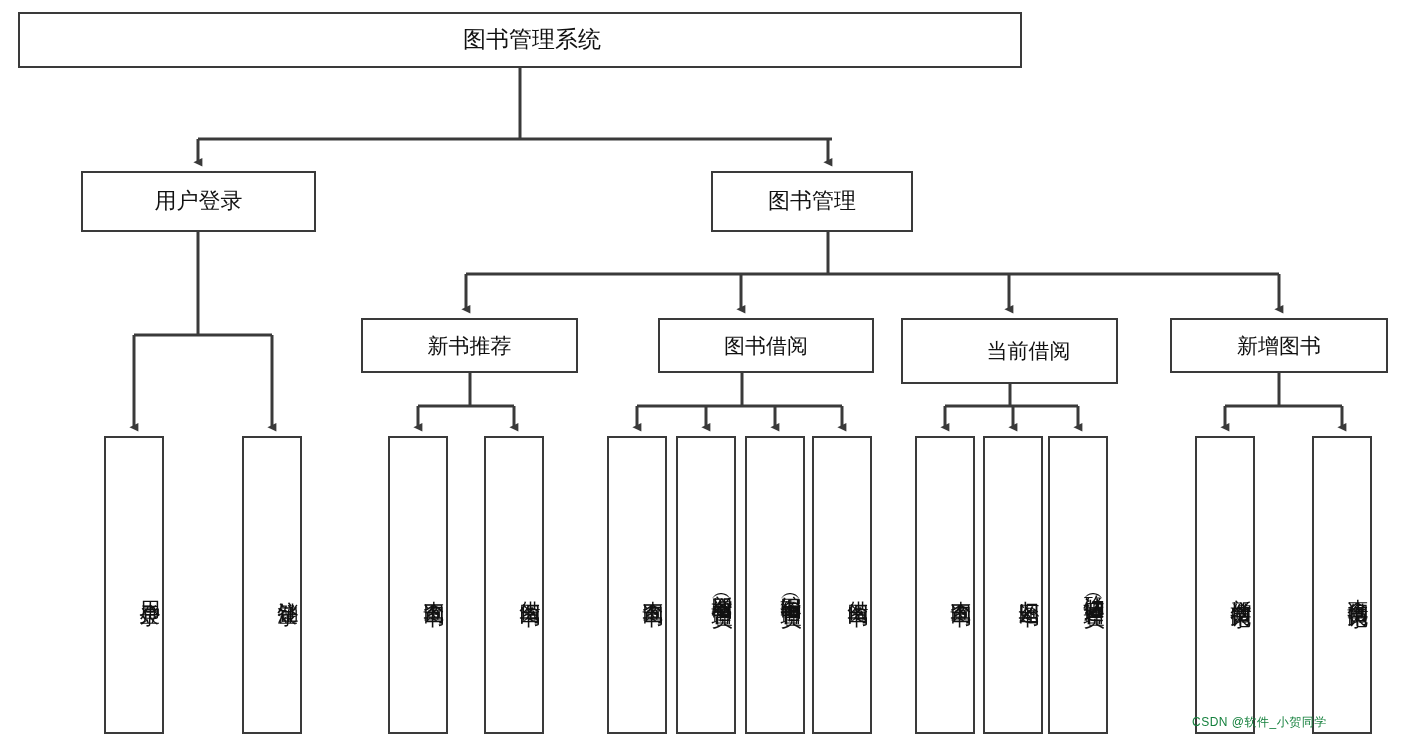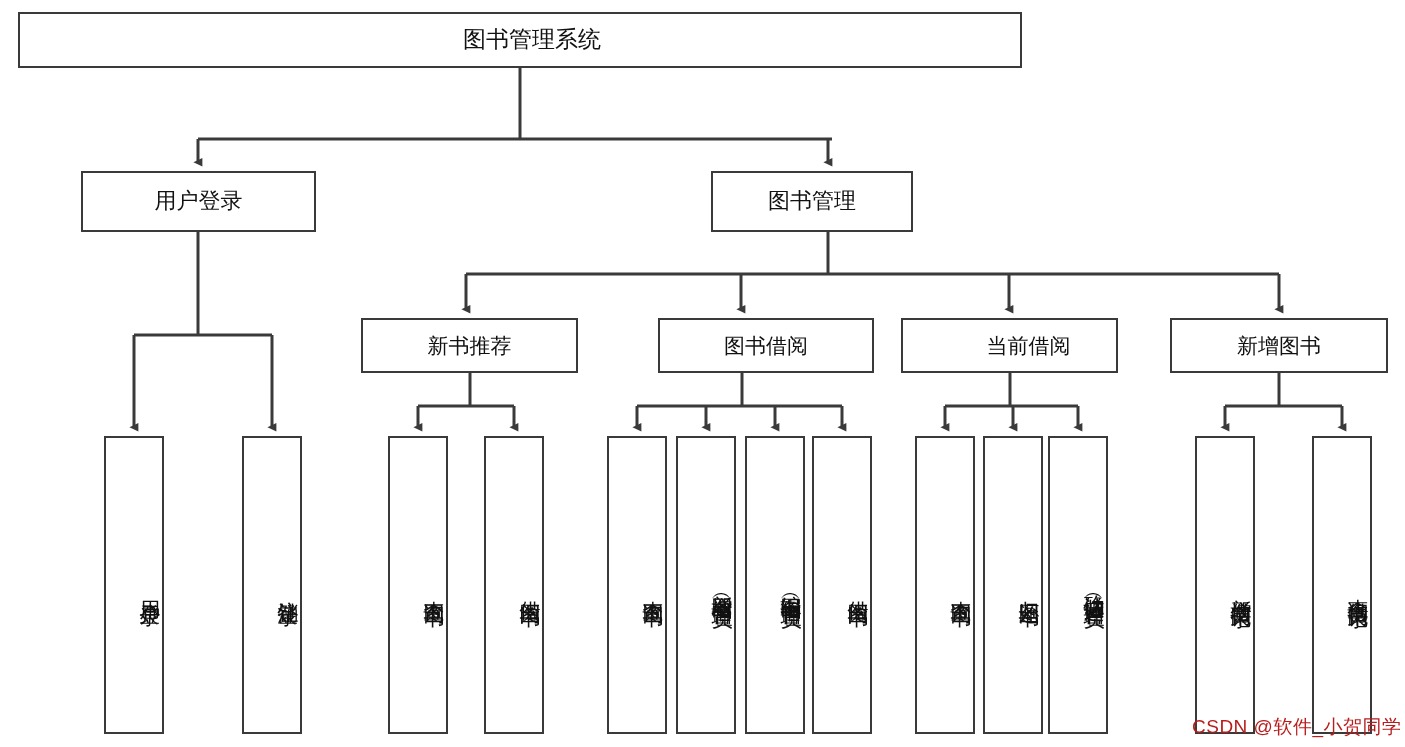--- a/index.html
+++ b/index.html
@@ -27,22 +27,22 @@
     text-orientation:upright;
     align-items:flex-start;
     justify-content:center;
     padding-top:6px;
     letter-spacing:2px;
     white-space:nowrap;
   }
   .node.leaf.tall{padding-top:4px;}
   .watermark{
     position:absolute;
-    color:#b91c1c;
-    font-size:19px;
+    color:#15803d;
+    font-size:12px;
     white-space:nowrap;
     letter-spacing:0.5px;
     pointer-events:none;
   }
 </style>
 </head>
 <body>
 
 <div id="stage">
 
@@ -96,21 +96,21 @@
     </g>
   </svg>
 
   <div class="node lvl0" style="left: 18px; top: 12px; width: 1004px; height: 56px; padding-left: 24px;">图书管理系统</div>
 
   <div class="node lvl1" style="left: 81px; top: 171px; width: 235px; height: 61px;">用户登录</div>
   <div class="node lvl1" style="left: 711px; top: 171px; width: 202px; height: 61px;">图书管理</div>
 
   <div class="node lvl2" style="left: 361px; top: 318px; width: 217px; height: 55px;">新书推荐</div>
   <div class="node lvl2" style="left: 634px; top: 318px; width: 216px; height: 55px; margin-left: 24px;">图书借阅</div>
-  <div class="node lvl2" style="left: 901px; top: 318px; width: 217px; height: 55px; padding-left: 38px;">当前借阅</div>
+  <div class="node lvl2" style="left: 901px; top: 318px; width: 217px; height: 66px; padding-left: 38px;">当前借阅</div>
   <div class="node lvl2" style="left: 1170px; top: 318px; width: 218px; height: 55px;">新增图书</div>
 
   <div class="node leaf" style="left: 104px; top: 436px; width: 60px; height: 298px;">用户登录</div>
   <div class="node leaf" style="left: 242px; top: 436px; width: 60px; height: 298px;">注销登录</div>
   <div class="node leaf" style="left: 388px; top: 436px; width: 60px; height: 298px;">查询图书</div>
   <div class="node leaf" style="left: 484px; top: 436px; width: 60px; height: 298px;">借阅图书</div>
   <div class="node leaf" style="left: 607px; top: 436px; width: 60px; height: 298px;">查询图书</div>
   <div class="node leaf tall" style="left: 676px; top: 436px; width: 60px; height: 298px;">新增图书（管理员）</div>
   <div class="node leaf tall" style="left: 745px; top: 436px; width: 60px; height: 298px;">编辑图书（管理员）</div>
   <div class="node leaf" style="left: 812px; top: 436px; width: 60px; height: 298px;">借阅图书</div>

